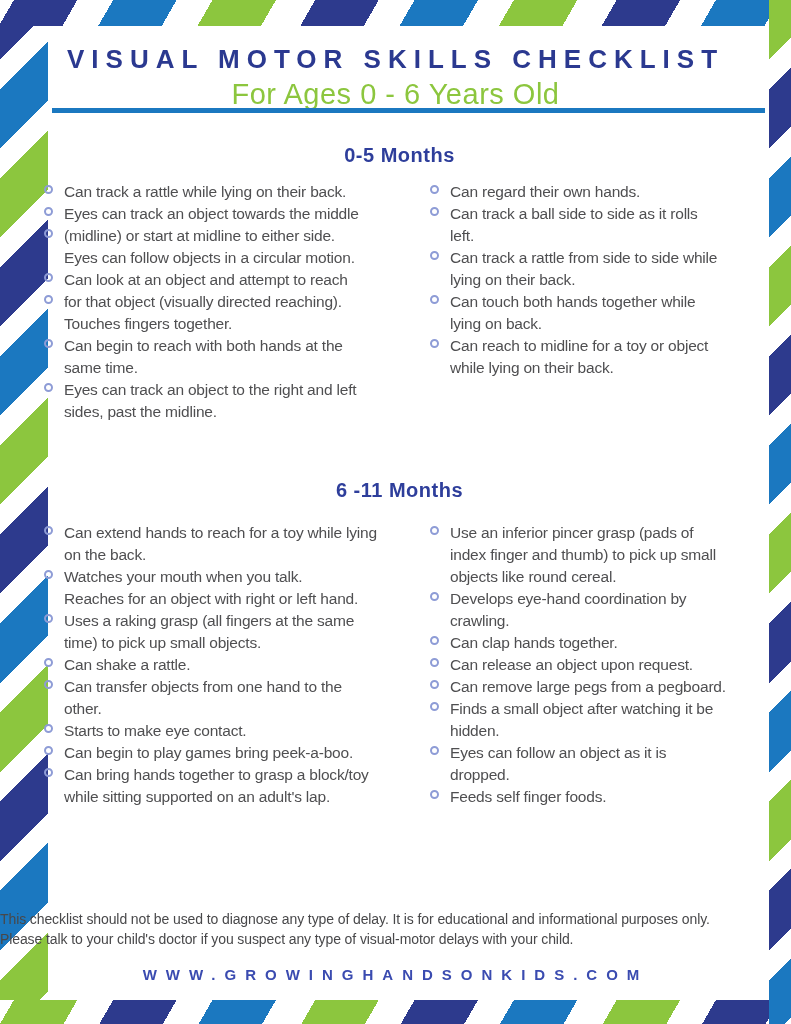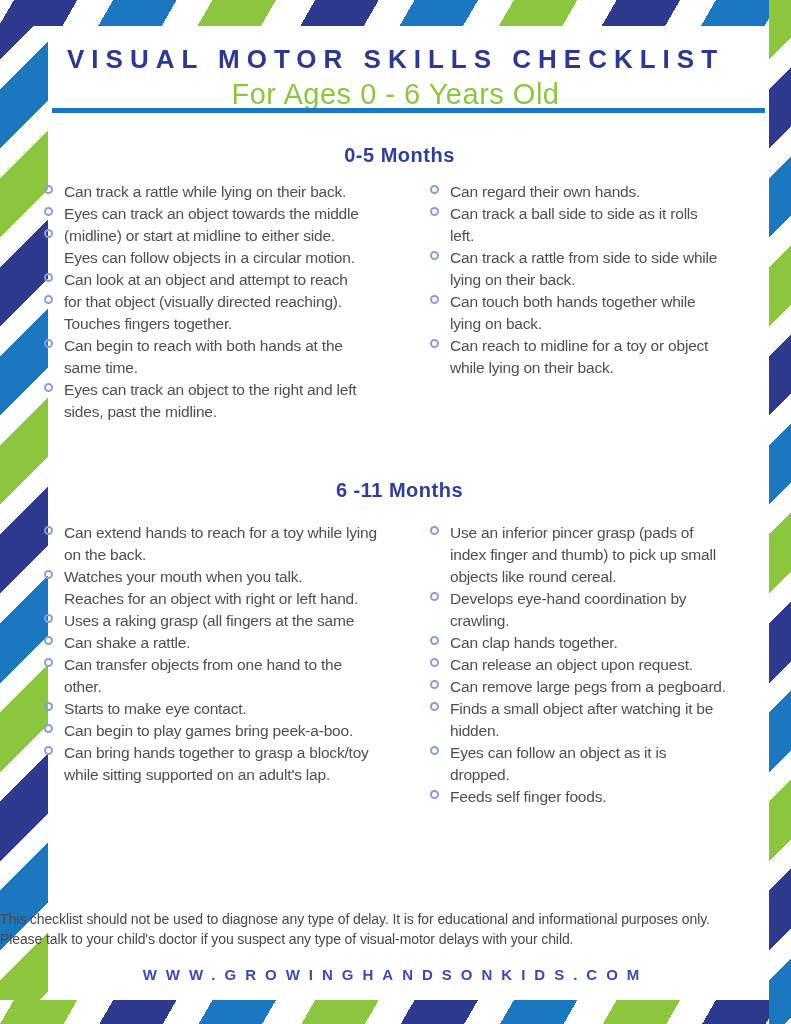--- a/index.html
+++ b/index.html
@@ -226,20 +226,24 @@
         </div>
         <div class="row">
           <span class="bullet hidden"></span>
           <span class="txt">Reaches for an object with right or left hand.</span>
         </div>
         <div class="row">
           <span class="bullet"></span>
           <span class="txt">Uses a raking grasp (all fingers at the same</span>
         </div>
         <div class="row">
+          <span class="bullet hidden"></span>
+          <span class="txt">time) to pick up small objects.</span>
+        </div>
+        <div class="row">
           <span class="bullet"></span>
           <span class="txt">Can shake a rattle.</span>
         </div>
         <div class="row">
           <span class="bullet"></span>
           <span class="txt">Can transfer objects from one hand to the</span>
         </div>
         <div class="row">
           <span class="bullet hidden"></span>
           <span class="txt">other.</span>

